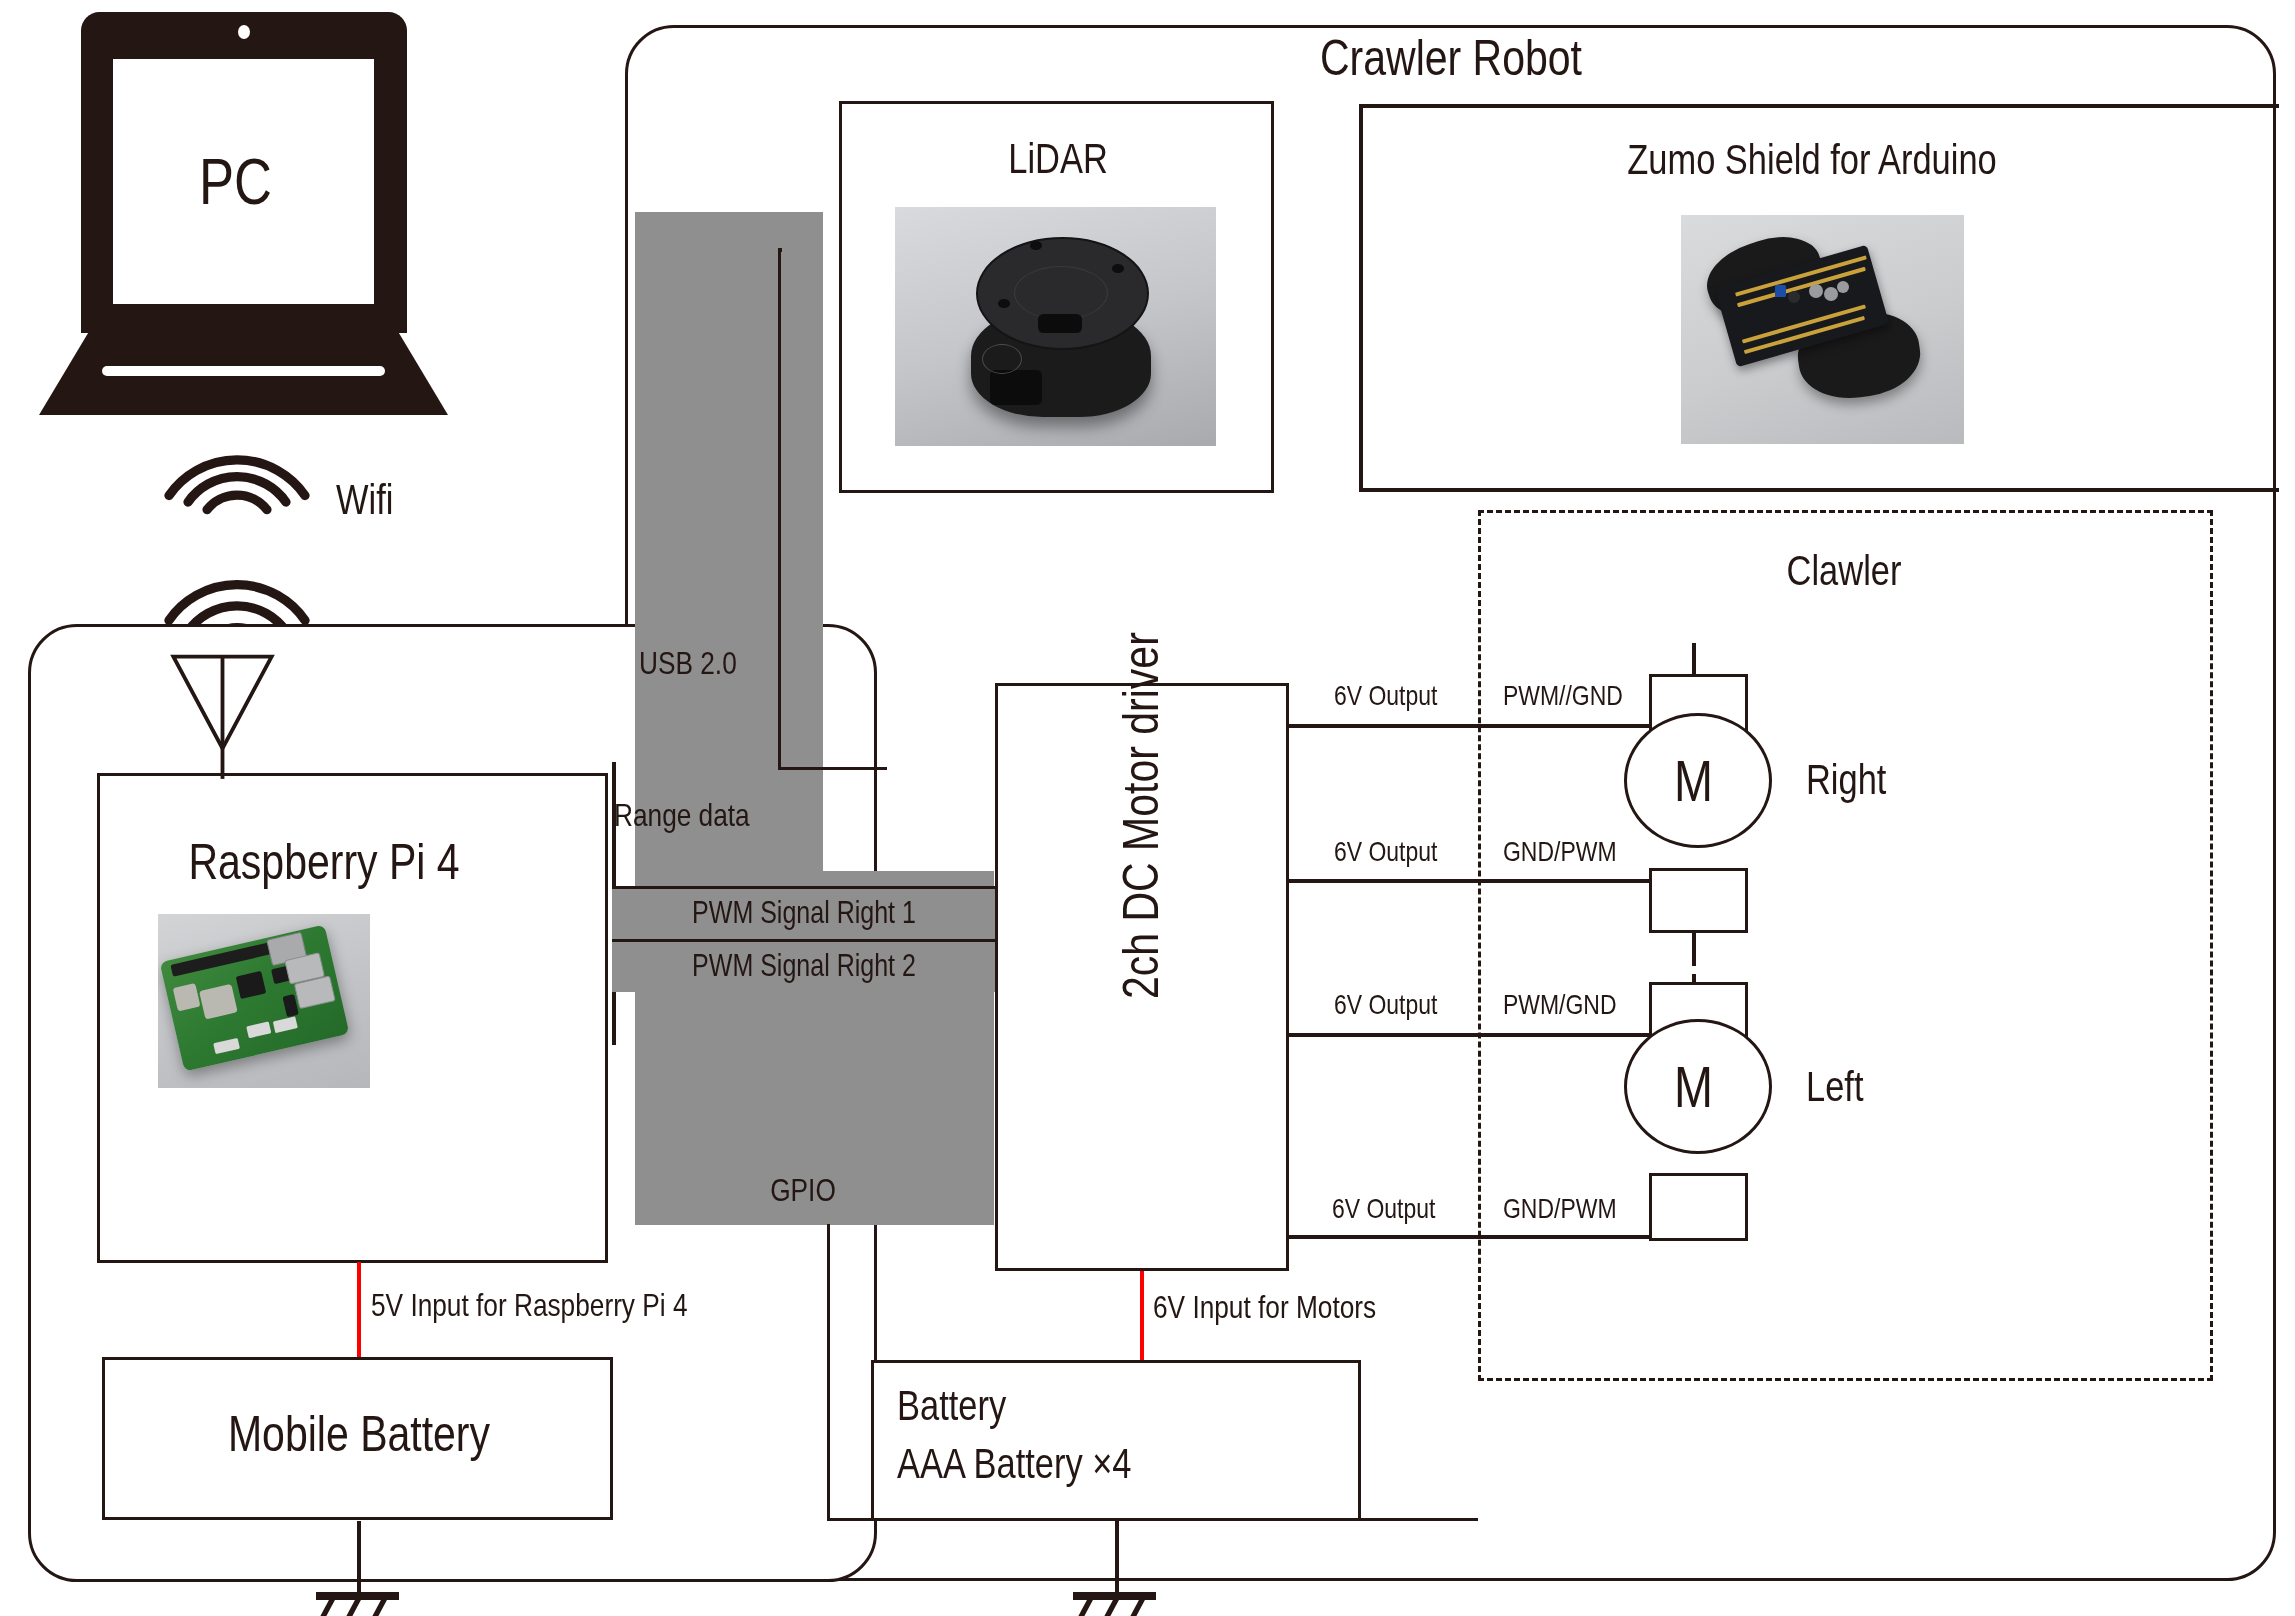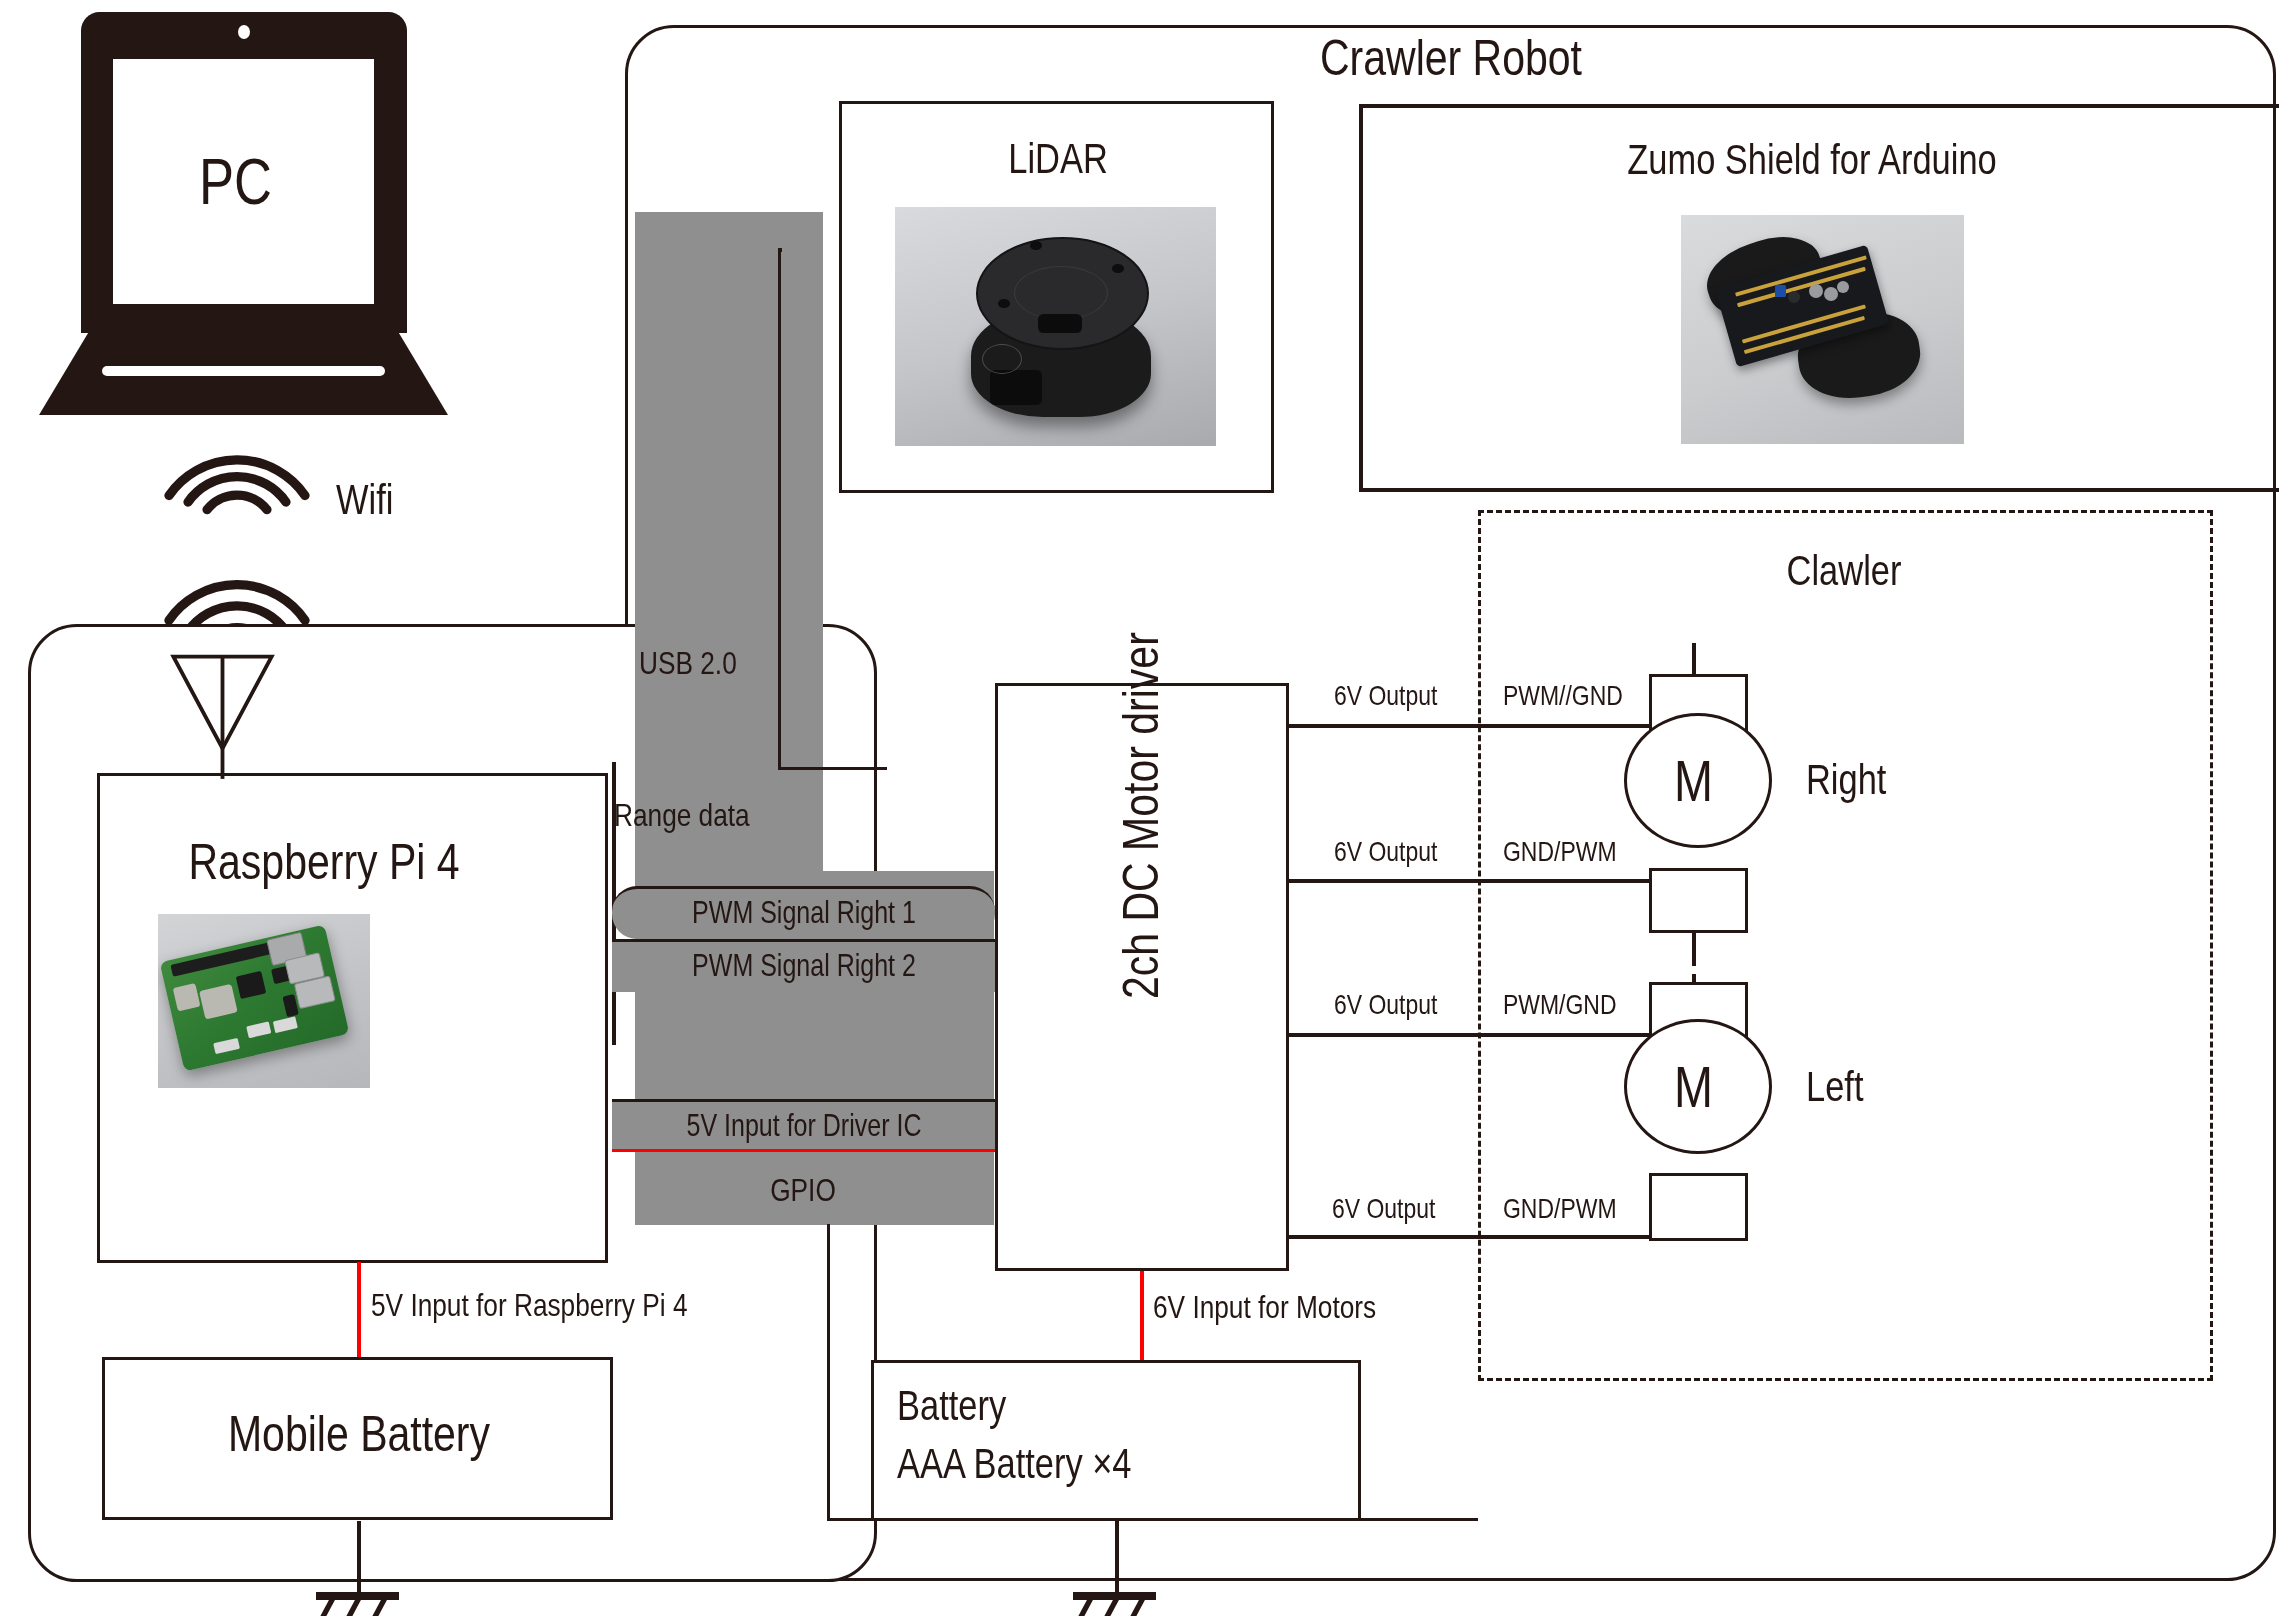--- a/index.html
+++ b/index.html
@@ -283,28 +283,25 @@
       <div class="pcb-chip2" style="left:112px;top:61px;width:12px;height:20.7px;"></div>
     </div>
   </div>
 
   <svg class="ant" style="left:157px;top:649px;width:131px;height:131px;" viewBox="0 0 240 240">
     <polygon points="30,14 210,14 120,182" fill="none" stroke="#231613" stroke-width="7"></polygon>
     <line x1="120" y1="14" x2="120" y2="182" stroke="#231613" stroke-width="7"></line>
     <line x1="120" y1="182" x2="120" y2="238" stroke="#231613" stroke-width="7"></line>
   </svg>
 
-  <div class="gband" style="left:612px;top:886px;width:383px;height:53px;border-radius:25px;">
+  <div class="gband" style="left:612px;top:886px;width:383px;height:53px;">
     <span class="cond center-x" style="position:relative;left:50%;">PWM Signal Right 1</span>
   </div>
   <div class="gband" style="left:612px;top:939px;width:383px;height:53px;">
     <span class="cond center-x" style="position:relative;left:50%;">PWM Signal Right 2</span>
-  </div>
-  <div class="gband redline" style="left:612px;top:1099px;width:383px;height:53px;">
-    <span class="cond center-x" style="position:relative;left:50%;">5V Input for Driver IC</span>
   </div>
   <div class="label ttl-sm cond center-x" style="left:803px;top:1174px;">GPIO</div>
 
   <div class="box" style="left:995px;top:683px;width:294px;height:588px;"></div>
   <div class="label ttl-xl cond" style="left:1141px;top:974px;transform:rotate(-90deg) scaleX(0.82);transform-origin:left center;">2ch DC Motor driver</div>
 
   <div class="wire-h" style="left:1288px;top:724px;width:407px;"></div>
   <div class="wire-v" style="left:1692px;top:643px;height:84px;"></div>
   <div class="label ttl-xs cond" style="left:1334px;top:682px;">6V Output</div>
   <div class="label ttl-xs cond" style="left:1503px;top:682px;">PWM//GND</div>

